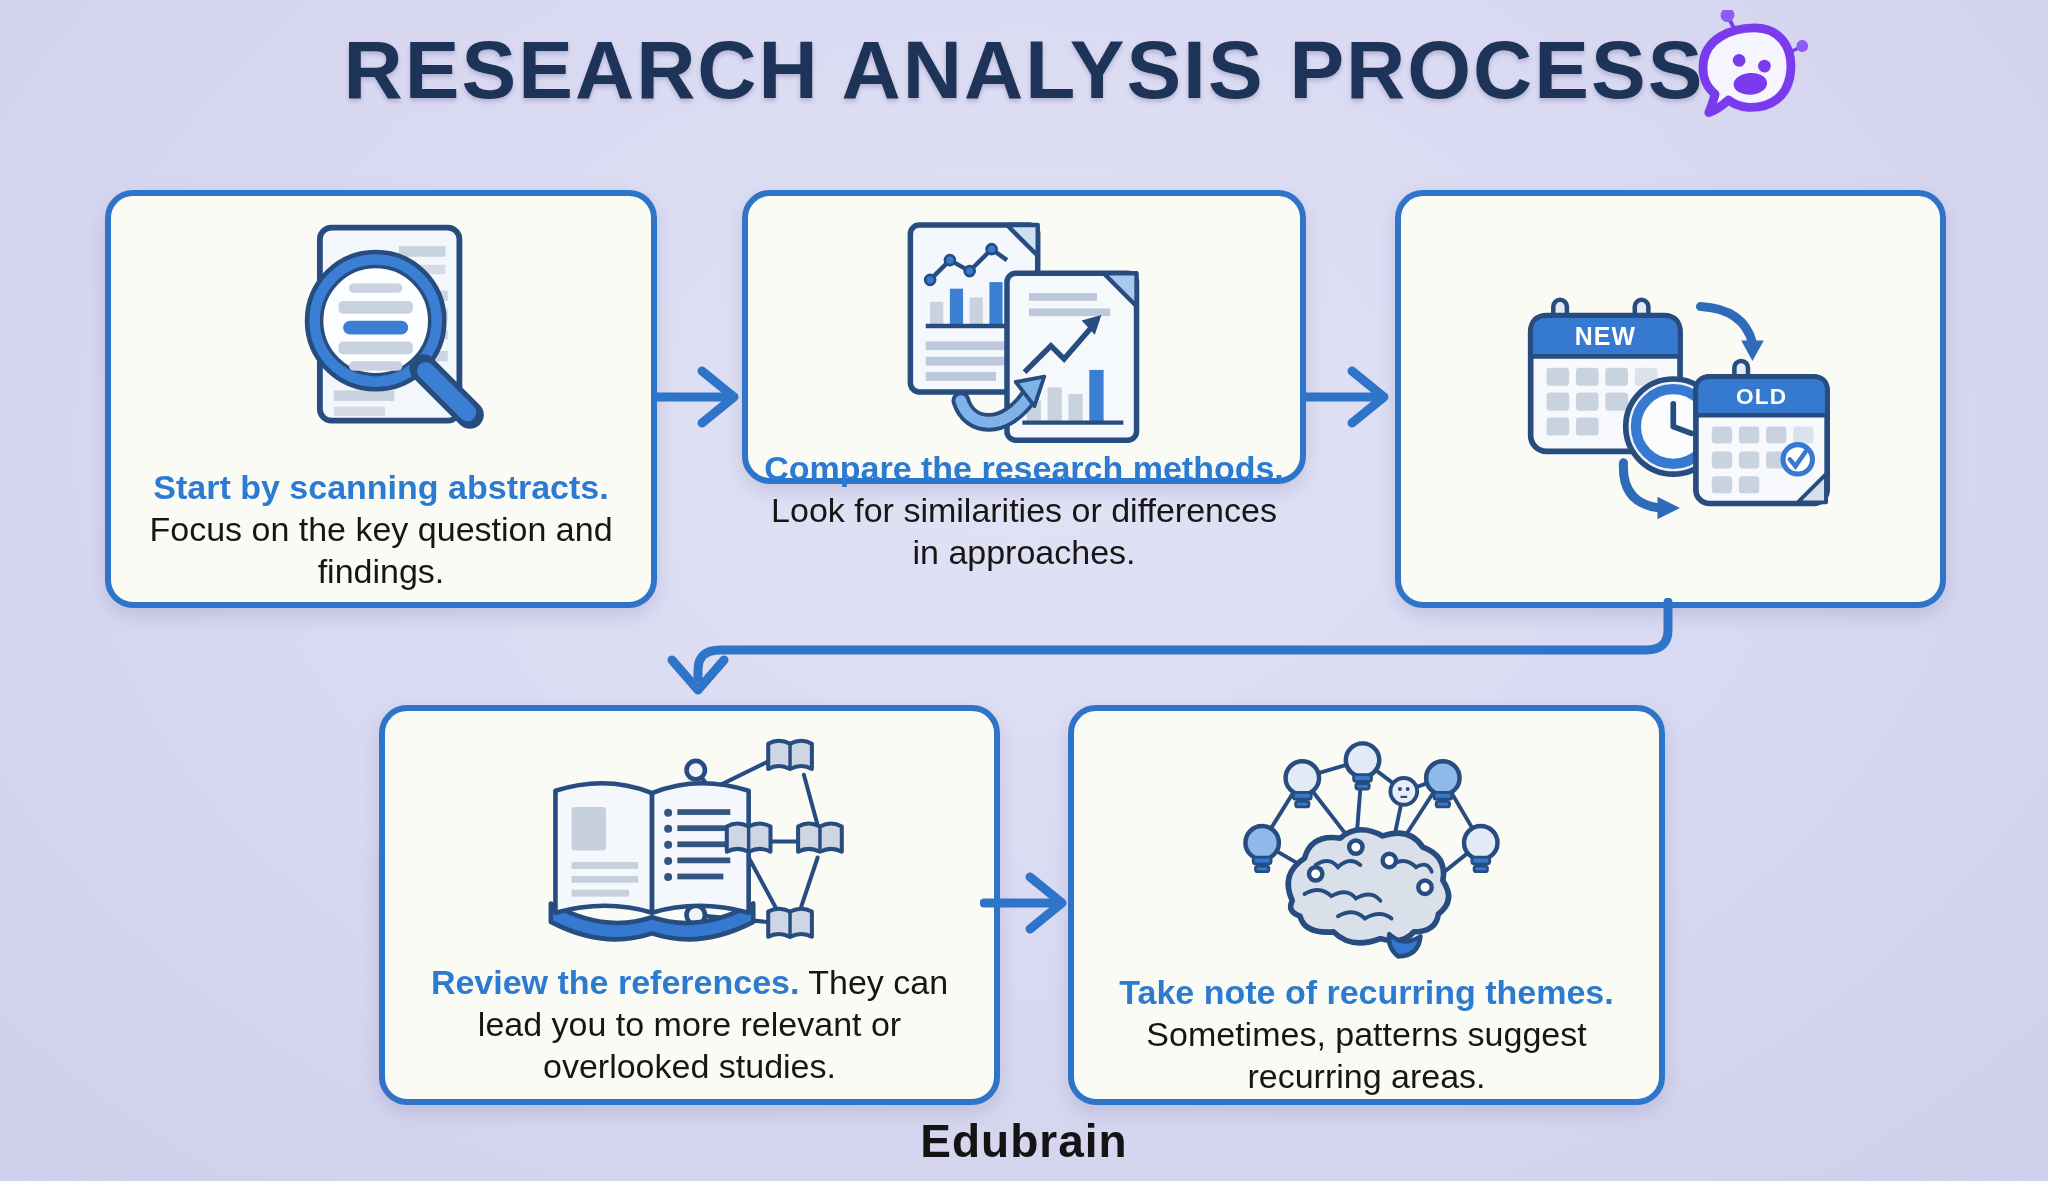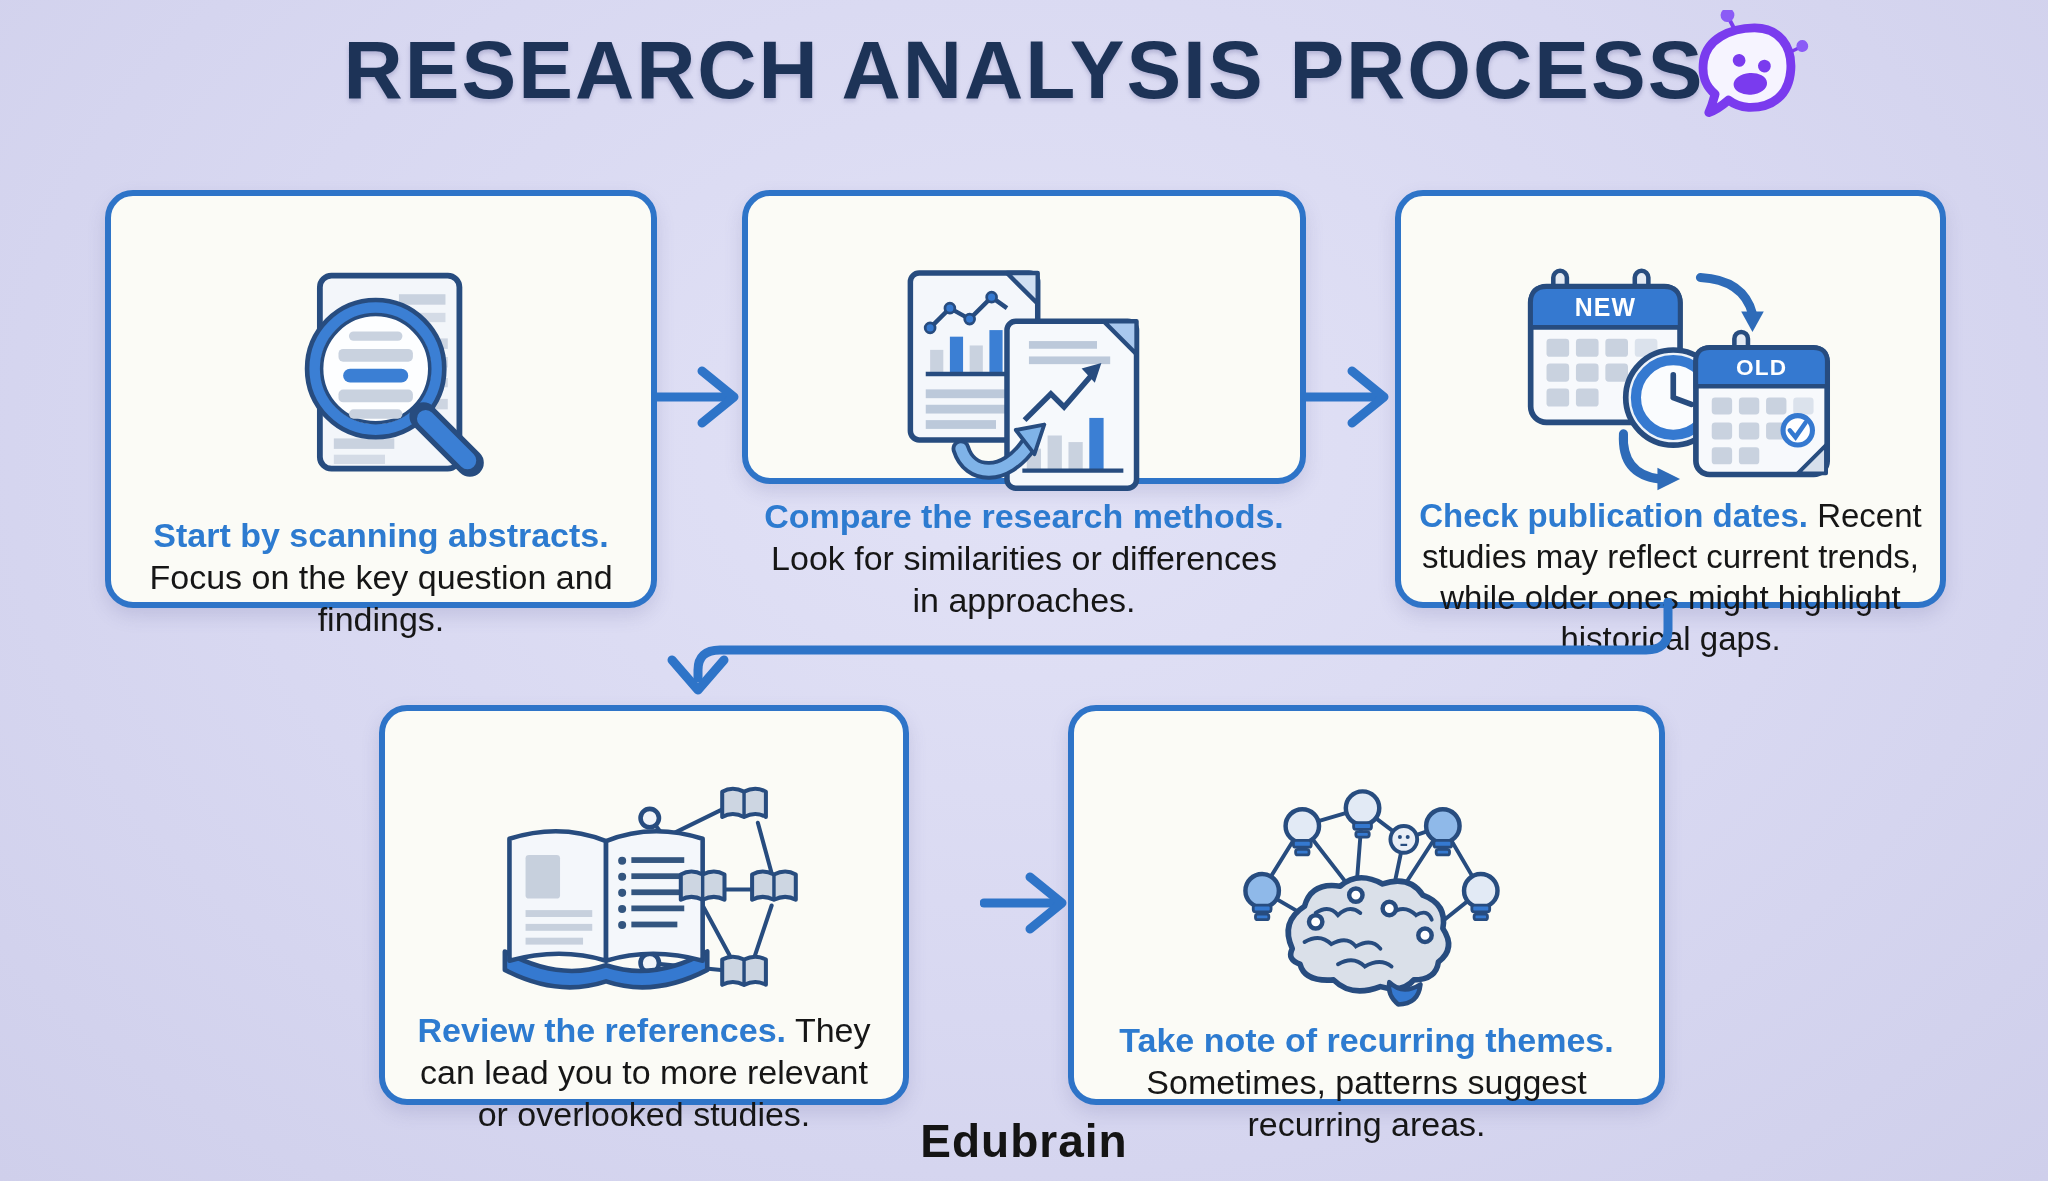--- a/index.html
+++ b/index.html
@@ -16,23 +16,23 @@
   .mascot { position:absolute; left:1682px; top:10px; width:138px; height:128px; }
   .step {
     position:absolute; box-sizing:border-box; background:#fbfbf6;
     border:6px solid #2e74c8; border-radius:28px;
     box-shadow:0 8px 18px rgba(90,90,150,0.18);
     display:flex; flex-direction:column; align-items:center;
   }
   #box1 { left:105px;  top:190px; width:552px; height:418px; }
   #box2 { left:742px;  top:190px; width:564px; height:294px; }
   #box3 { left:1395px; top:190px; width:551px; height:418px; }
-  #box4 { left:379px;  top:705px; width:530px; height:400px; }
+  #box4 { left:379px;  top:705px; width:621px; height:400px; }
   #box5 { left:1068px; top:705px; width:597px; height:400px; }
-  .icon-wrap { flex:1; display:flex; align-items:center; justify-content:center; padding-top:32px;margin-top:36px; }
+  .icon-wrap { flex:1; display:flex; align-items:center; justify-content:center; padding-top:20px; }
   .caption {
     margin:0 0 32px; padding:0 16px; text-align:center;
     font-size:34px; line-height:1.24; color:#161616;
   }
   #box3 .caption { padding:0 10px; font-size:33px; }
   .caption .lead { color:#2d7bd0; font-weight:bold; }
   .caption .rest { color:#161616; font-weight:normal; }
   .arrow { position:absolute; }
   .brand {
     position:absolute; top:1114px; left:0; width:100%; text-align:center;
@@ -163,23 +163,20 @@
         <rect x="210" y="162" width="18" height="15" rx="3" fill="#c9d2df"></rect>
         <circle cx="262" cy="147" r="13" fill="#ffffff" stroke="#3579d0" stroke-width="4.5"></circle>
         <path d="M255,147 L260,153 L269,140" fill="none" stroke="#3579d0" stroke-width="4" stroke-linecap="round"></path>
         <path d="M262,185 L287,160 L287,185 Z" fill="#d6dfec" stroke="#274c7f" stroke-width="3.5" stroke-linejoin="round"></path>
         <path d="M176,12 Q214,14 222,44" fill="none" stroke="#2e6bb8" stroke-width="8" stroke-linecap="round"></path>
         <path d="M212,42 L232,42 L222,60 Z" fill="#2e6bb8"></path>
         <path d="M108,150 Q106,186 140,190" fill="none" stroke="#2e6bb8" stroke-width="8" stroke-linecap="round"></path>
         <path d="M138,180 L158,190 L138,200 Z" fill="#2e6bb8"></path>
       </svg>
     </div>
-    <p class="caption">
-      <span class="lead">Check publication dates.</span><span class="rest"> Recent studies may reflect current trends, while older ones might highlight historical gaps.</span>
-    </p>
   </section>
 
   <section class="step" id="box4">
     <div class="icon-wrap">
       <svg width="334" height="230" viewBox="0 0 290 200">
         <defs>
           <g id="sb">
             <path d="M-19,-13 Q-10,-18 0,-13 Q10,-18 19,-13 L19,9 Q10,4 0,9 Q-10,4 -19,9 Z" fill="#cdd6e2" stroke="#274c7f" stroke-width="3.5" stroke-linejoin="round"></path>
             <line x1="0" y1="-13" x2="0" y2="9" stroke="#274c7f" stroke-width="3"></line>
           </g>

